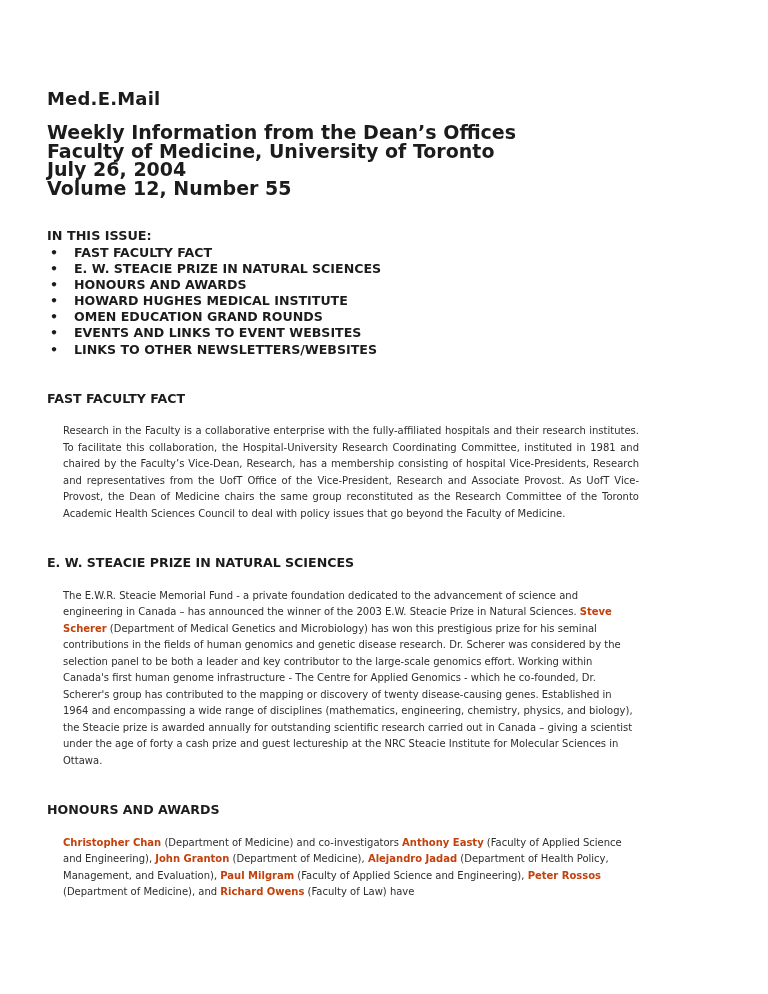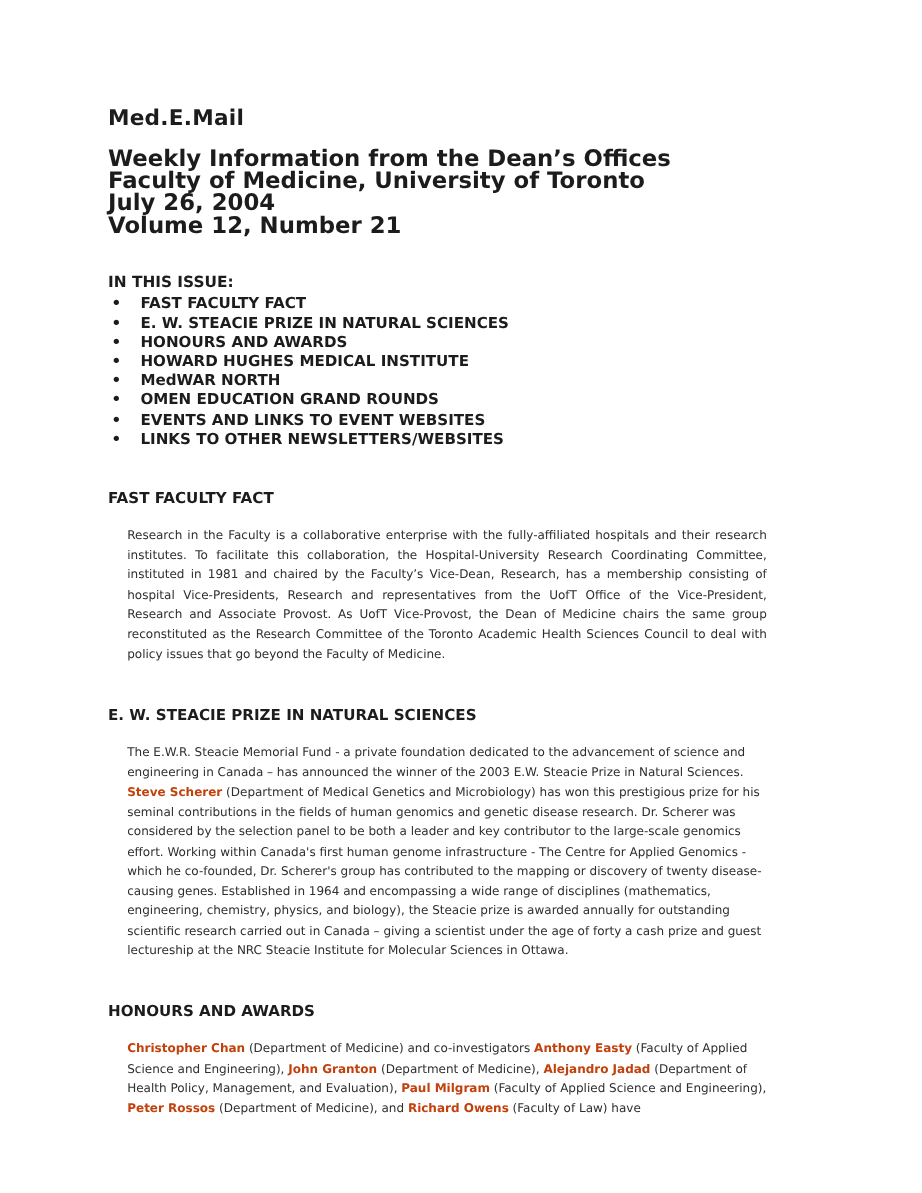--- a/index.html
+++ b/index.html
@@ -12,21 +12,21 @@
     height: 994px;
     overflow: hidden;
     font-family: "DejaVu Sans", "Liberation Sans", sans-serif;
     color: #2e2e2e;
     -webkit-font-smoothing: antialiased;
   }
   .page {
     box-sizing: border-box;
     width: 768px;
     height: 994px;
-    padding: 88px 113px 0 90px;
+    padding: 88px 113px 0 47px;
     background: #ffffff;
   }
   .doc-title {
     margin: 0;
     font-size: 18px;
     line-height: 21px;
     font-weight: bold;
     color: #1c1c1c;
     letter-spacing: 0.2px;
   }
@@ -92,31 +92,30 @@
 <body>
 
 <div class="page">
 
   <h1 class="doc-title">Med.E.Mail</h1>
 
   <div class="subtitle-block">
     <div class="subtitle-line">Weekly Information from the Dean’s Offices</div>
     <div class="subtitle-line">Faculty of Medicine, University of Toronto</div>
     <div class="subtitle-line">July 26, 2004</div>
-    <div class="subtitle-line">Volume 12, Number 21</div>
+    <div class="subtitle-line">Volume 12, Number 55</div>
   </div>
 
   <div class="toc">
     <div class="toc-heading">IN THIS ISSUE:</div>
     <ul class="toc-list">
       <li>FAST FACULTY FACT</li>
       <li>E. W. STEACIE PRIZE IN NATURAL SCIENCES</li>
       <li>HONOURS AND AWARDS</li>
       <li>HOWARD HUGHES MEDICAL INSTITUTE</li>
-      <li>MedWAR NORTH</li>
       <li>OMEN EDUCATION GRAND ROUNDS</li>
       <li>EVENTS AND LINKS TO EVENT WEBSITES</li>
       <li>LINKS TO OTHER NEWSLETTERS/WEBSITES</li>
     </ul>
   </div>
 
   <div class="section">
     <h2 class="section-heading">FAST FACULTY FACT</h2>
     <p class="section-body align-justify"><span>Research in the Faculty is a collaborative enterprise with the fully-affiliated hospitals and their research institutes. To facilitate this collaboration, the Hospital-University Research Coordinating Committee, instituted in 1981 and chaired by the Faculty’s Vice-Dean, Research, has a membership consisting of hospital Vice-Presidents, Research and representatives from the UofT Office of the Vice-President, Research and Associate Provost. As UofT Vice-Provost, the Dean of Medicine chairs the same group reconstituted as the Research Committee of the Toronto Academic Health Sciences Council to deal with policy issues that go beyond the Faculty of Medicine.</span></p>
   </div>

